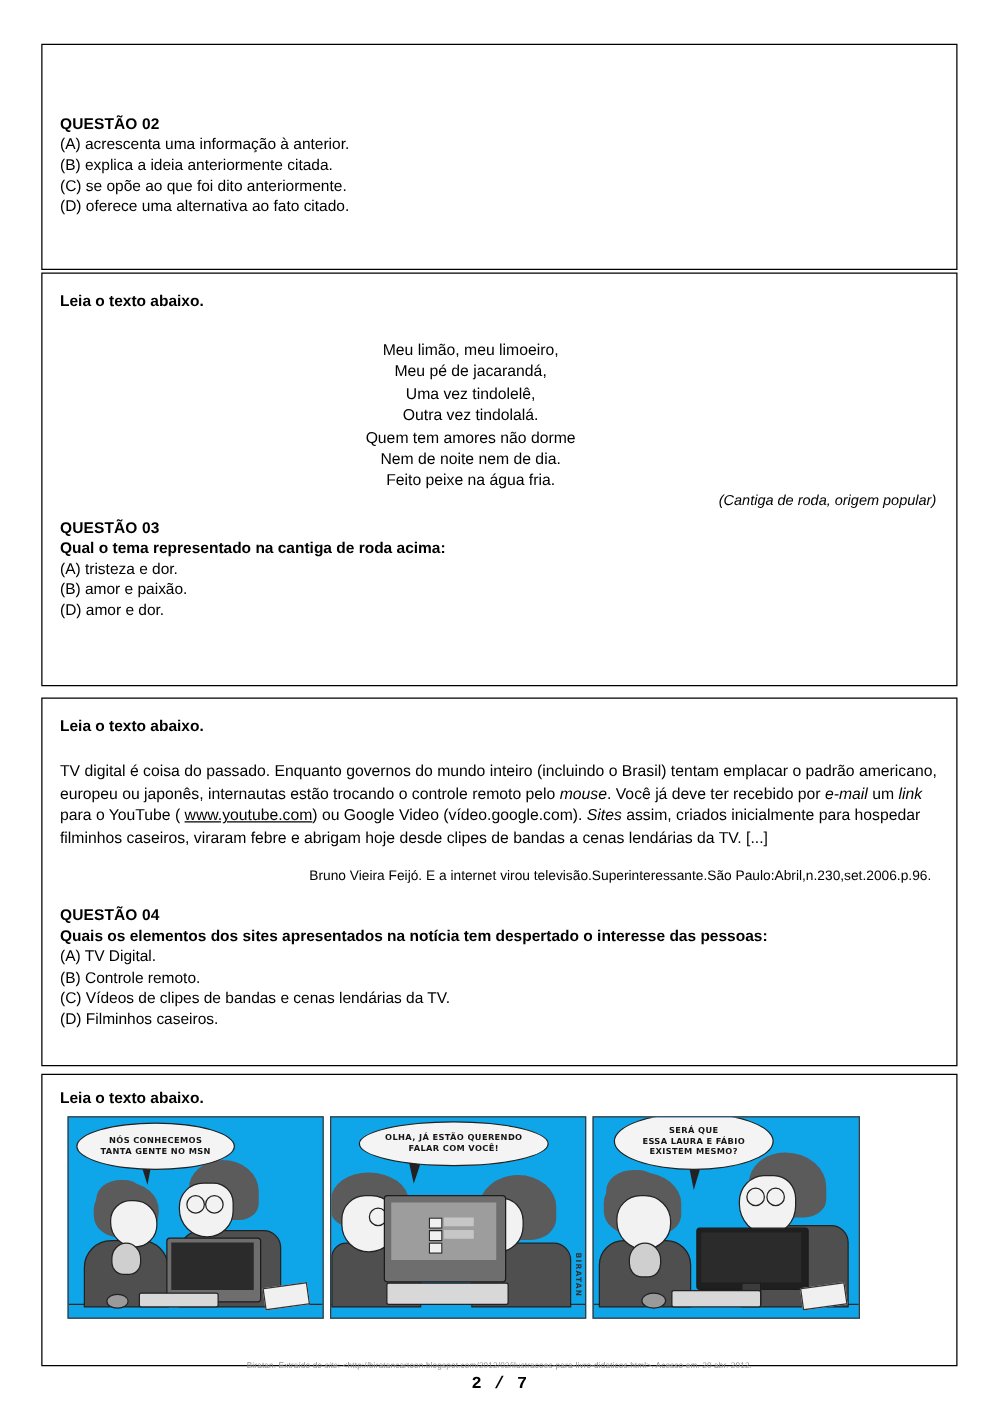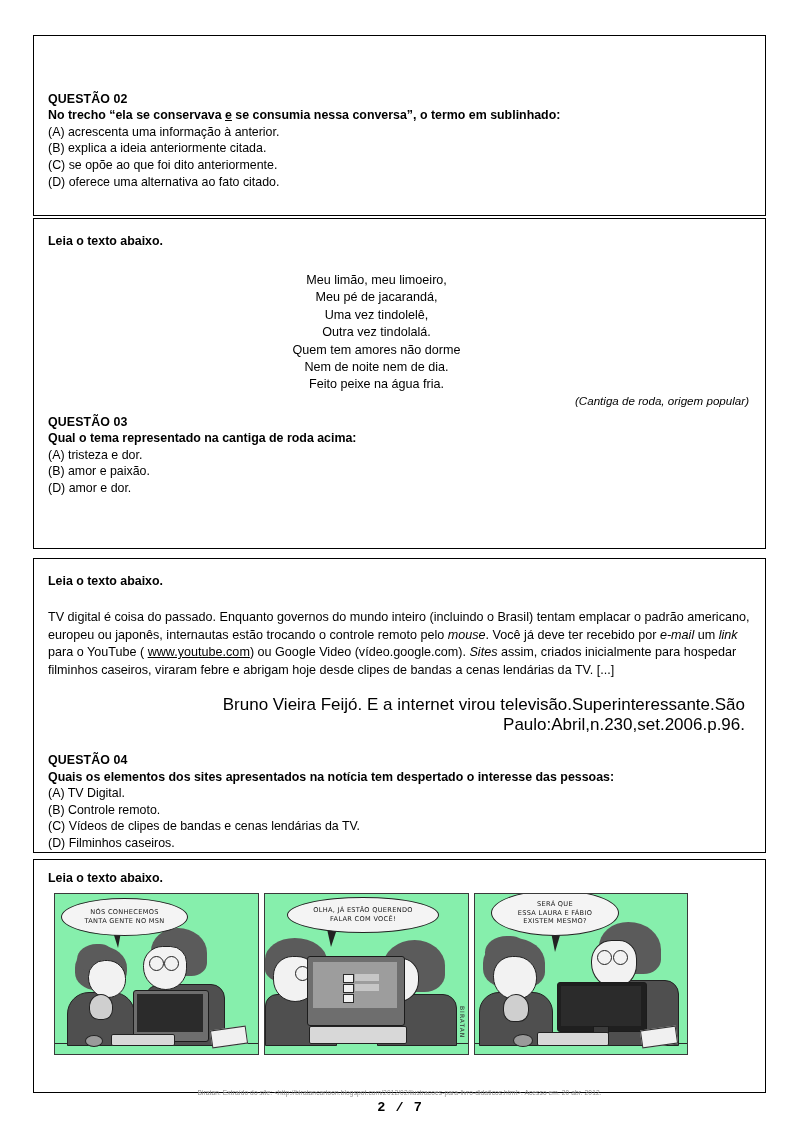--- a/index.html
+++ b/index.html
@@ -75,38 +75,39 @@
 
   
   .prose {
     font-size: 12.6px;
     line-height: 17.6px;
     text-align: left;
   }
   .prose i { font-style: italic; }
   .prose u { text-decoration: underline; }
   .src-line {
-    font-size: 17px;
+    font-size: 11px;
     text-align: right;
     padding-right: 6px;
   }
 
   
   .comic-wrap {
     position: relative;
     margin-top: 7px;
     height: 185px;
   }
   .panel {
     position: absolute;
     top: 0;
     height: 160px;
     border: 1.1px solid #3a3a3a;
-    background: #86efac;
+    background: #0ea5e9;
     overflow: hidden;
+    font-weight: bold;
   }
   .p1 { left: 6px;   width: 203px; }
   .p2 { left: 216px; width: 203px; }
   .p3 { left: 426px; width: 212px; }
 
   .bubble {
     position: absolute;
     background: #f4f4f4;
     border: 1.3px solid #222;
     border-radius: 50%;
@@ -218,21 +219,20 @@
   }
 </style>
 </head>
 <body>
 
 <div class="page">
 
   <div class="box" style="top:35px; height:181px;">
     <div class="box-inner" style="padding-top:55px;">
       <div class="q-head">QUESTÃO 02</div>
-      <div class="q-stem"><span>No trecho “ela se conservava </span><u>e</u><span> se consumia nessa conversa”, o termo em sublinhado:</span></div>
       <div class="alt">(A) acrescenta uma informação à anterior.</div>
       <div class="alt">(B) explica a ideia anteriormente citada.</div>
       <div class="alt">(C) se opõe ao que foi dito anteriormente.</div>
       <div class="alt">(D) oferece uma alternativa ao fato citado.</div>
     </div>
   </div>
 
   <div class="box" style="top:218px; height:331px;">
     <div class="box-inner" style="padding-top:14px;">
       <div class="lead">Leia o texto abaixo.</div>

